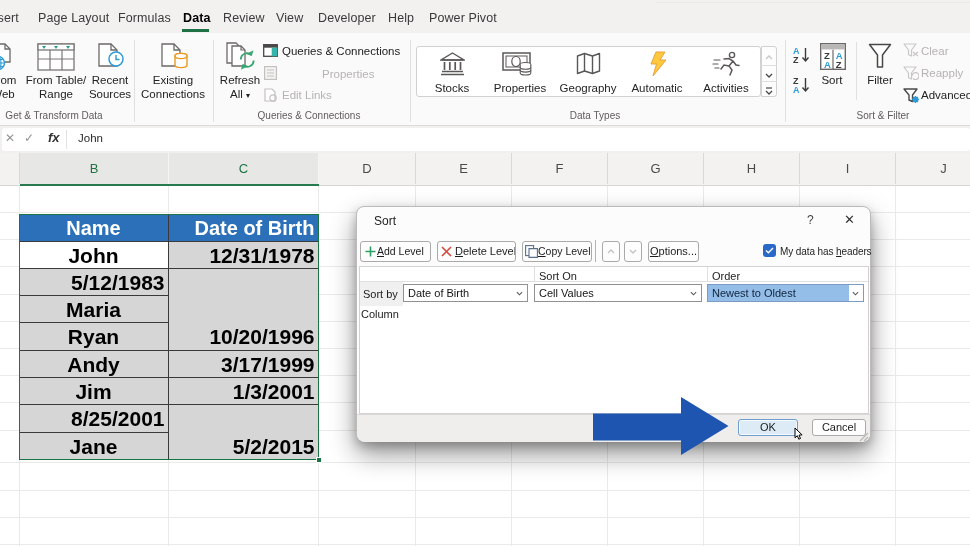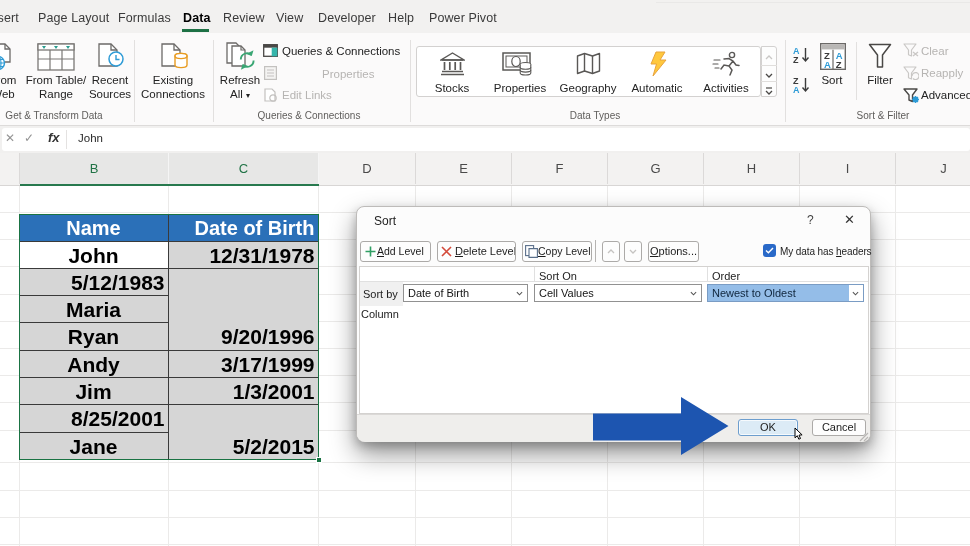--- a/index.html
+++ b/index.html
@@ -298,21 +298,21 @@
       <div class="tc datec">12/31/1978</div>
     </div>
   <div class="trow drow" style="top:54.8px;">
       <div class="tc datec">5/12/1983</div>
     </div>
   <div class="trow drow" style="top:82.1px;">
       <div class="tc namec">Maria</div>
     </div>
   <div class="trow drow" style="top:109.4px;">
       <div class="tc namec">Ryan</div>
-      <div class="tc datec">9/20/1996</div>
+      <div class="tc datec">10/20/1996</div>
     </div>
   <div class="trow drow" style="top:136.7px;">
       <div class="tc namec">Andy</div>
       <div class="tc datec">3/17/1999</div>
     </div>
   <div class="trow drow" style="top:164px;">
       <div class="tc namec">Jim</div>
       <div class="tc datec">1/3/2001</div>
     </div>
   <div class="trow drow" style="top:191.3px;">

